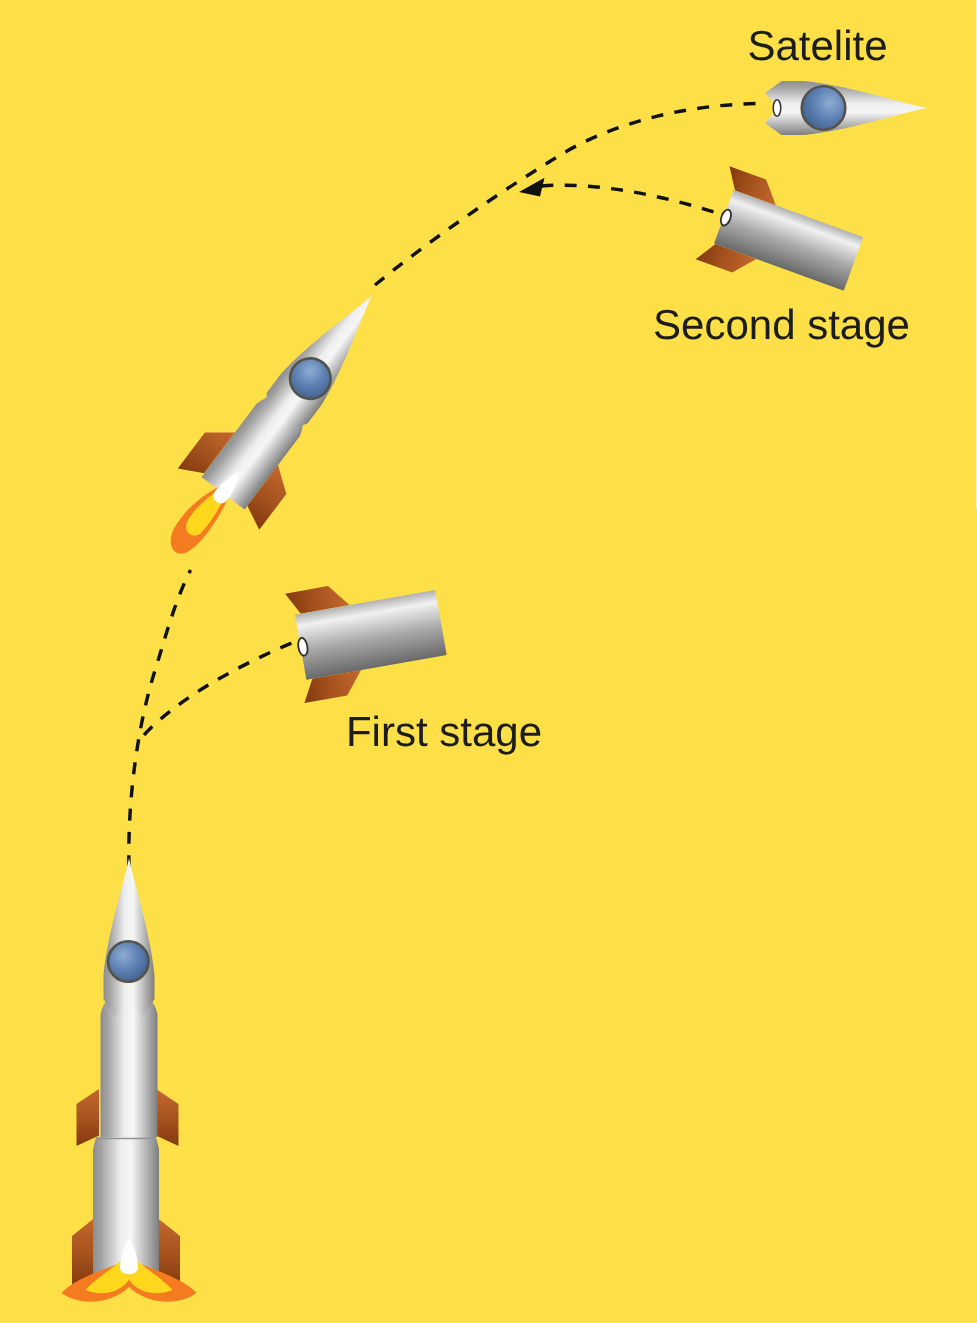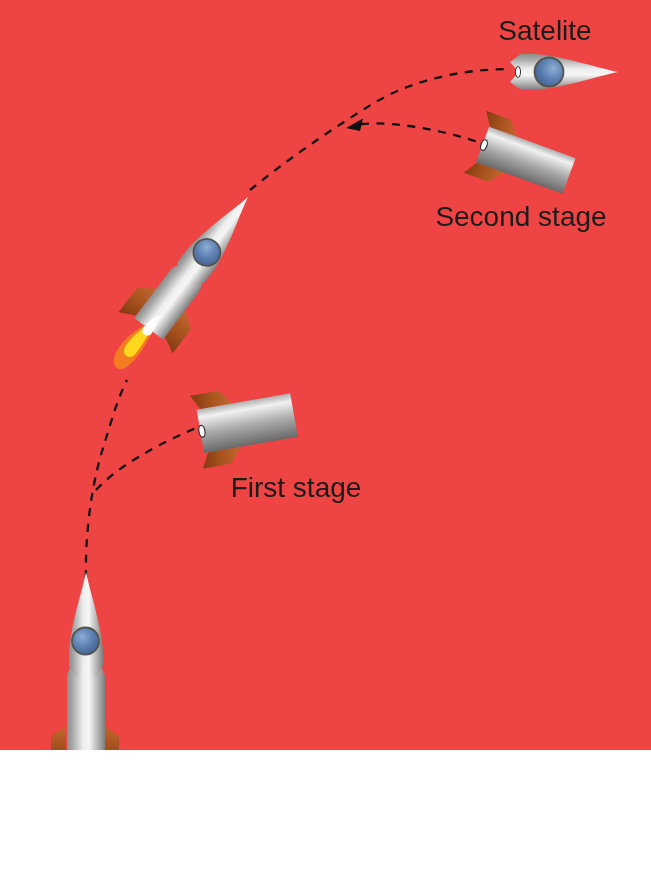--- a/index.html
+++ b/index.html
@@ -3,22 +3,22 @@
 <meta charset="utf-8">
 <style>
   html, body {
     margin: 0;
     padding: 0;
     background: #ffffff;
   }
   .stage-canvas {
     position: relative;
     width: 651px;
-    height: 750px;
-    background: #ef4444;
+    height: 882px;
+    background: #fde047;
     overflow: hidden;
   }
   svg { display: block; }
   text.diagram-label {
     font-family: "Liberation Sans", "DejaVu Sans", sans-serif;
     font-size: 28px;
     fill: #1c1c1c;
   }
 </style>
 </head>

